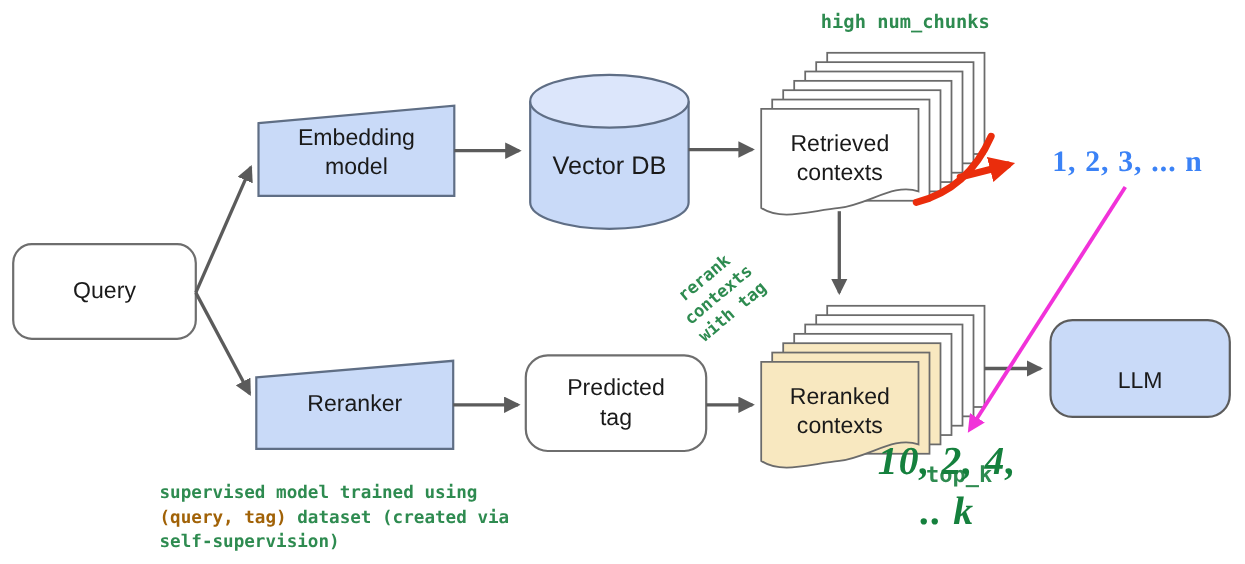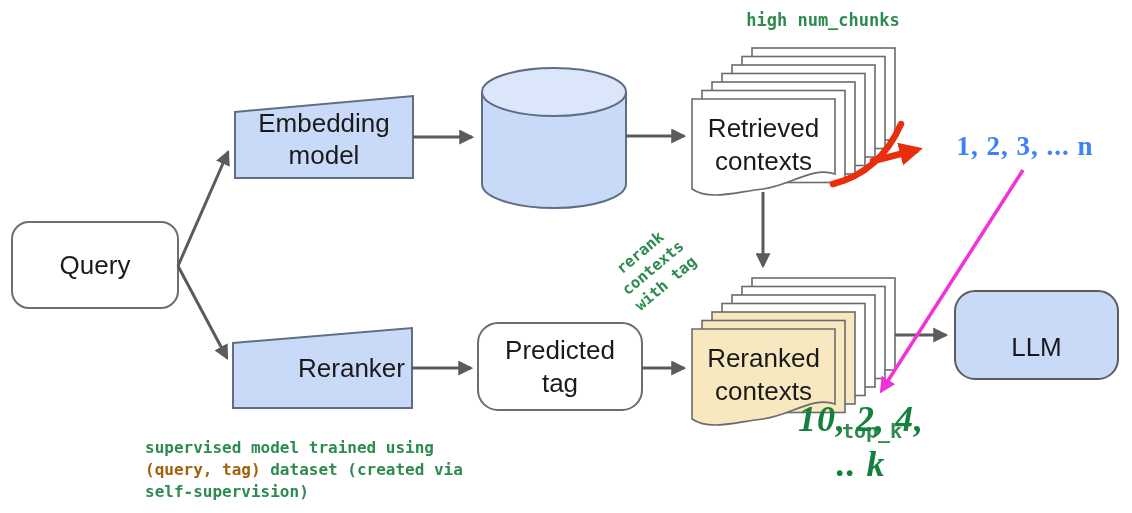--- a/index.html
+++ b/index.html
@@ -12,21 +12,21 @@
   }
   #shapes{position:absolute;left:0;top:0;}
   .label{
     position:absolute;
     display:flex;align-items:center;justify-content:center;
     text-align:center;white-space:pre-line;
     color:#1a1a1a;
     line-height:1.25;
     pointer-events:none;
   }
-  .node-label{font-size:26px;}
+  .node-label{font-size:21px;}
   .mono-note{
     font-family:"DejaVu Sans Mono", monospace;
     font-weight:bold;
     color:#2e8b50;
   }
   .serif-num{
     font-family:"Liberation Serif", serif;
     font-weight:bold;
   }
   .note-rerank{transform:rotate(-40deg);font-size:15.5px;line-height:1.3;}
@@ -110,25 +110,26 @@
     <line x1="873" y1="161" x2="916" y2="150" stroke="#ea2d0c" stroke-width="6.5" stroke-linecap="round" marker-end="url(#ah-red)"></line>
 
     <line x1="1023" y1="170" x2="882" y2="390" stroke="#f132d9" stroke-width="3.5" marker-end="url(#ah-mag)"></line>
   </svg>
 
   <div class="label node-label" style="left:12px;top:222px;width:166px;height:86px;">Query</div>
 
   <div class="label node-label" style="left:235px;top:100px;width:178px;height:78px;">Embedding
 model</div>
 
+  <div class="label node-label" style="left:482px;top:100px;width:144px;height:100px;font-size:23px;">Vector DB</div>
 
   <div class="label node-label" style="left:692px;top:99px;width:143px;height:91px;">Retrieved
 contexts</div>
 
-  <div class="label node-label" style="left:233px;top:330px;width:179px;height:76px;padding-left:29px;">Reranker</div>
+  <div class="label node-label" style="left:233px;top:330px;width:179px;height:76px;">Reranker</div>
 
   <div class="label node-label" style="left:478px;top:323px;width:164px;height:87px;">Predicted
 tag</div>
 
   <div class="label node-label" style="left:692px;top:329px;width:143px;height:91px;">Reranked
 contexts</div>
 
   <div class="label node-label" style="left:955px;top:291px;width:163px;height:112px;">LLM</div>
 
   <div class="label mono-note" style="left:728px;top:8px;width:190px;height:26px;font-size:17px;">high num_chunks</div>

